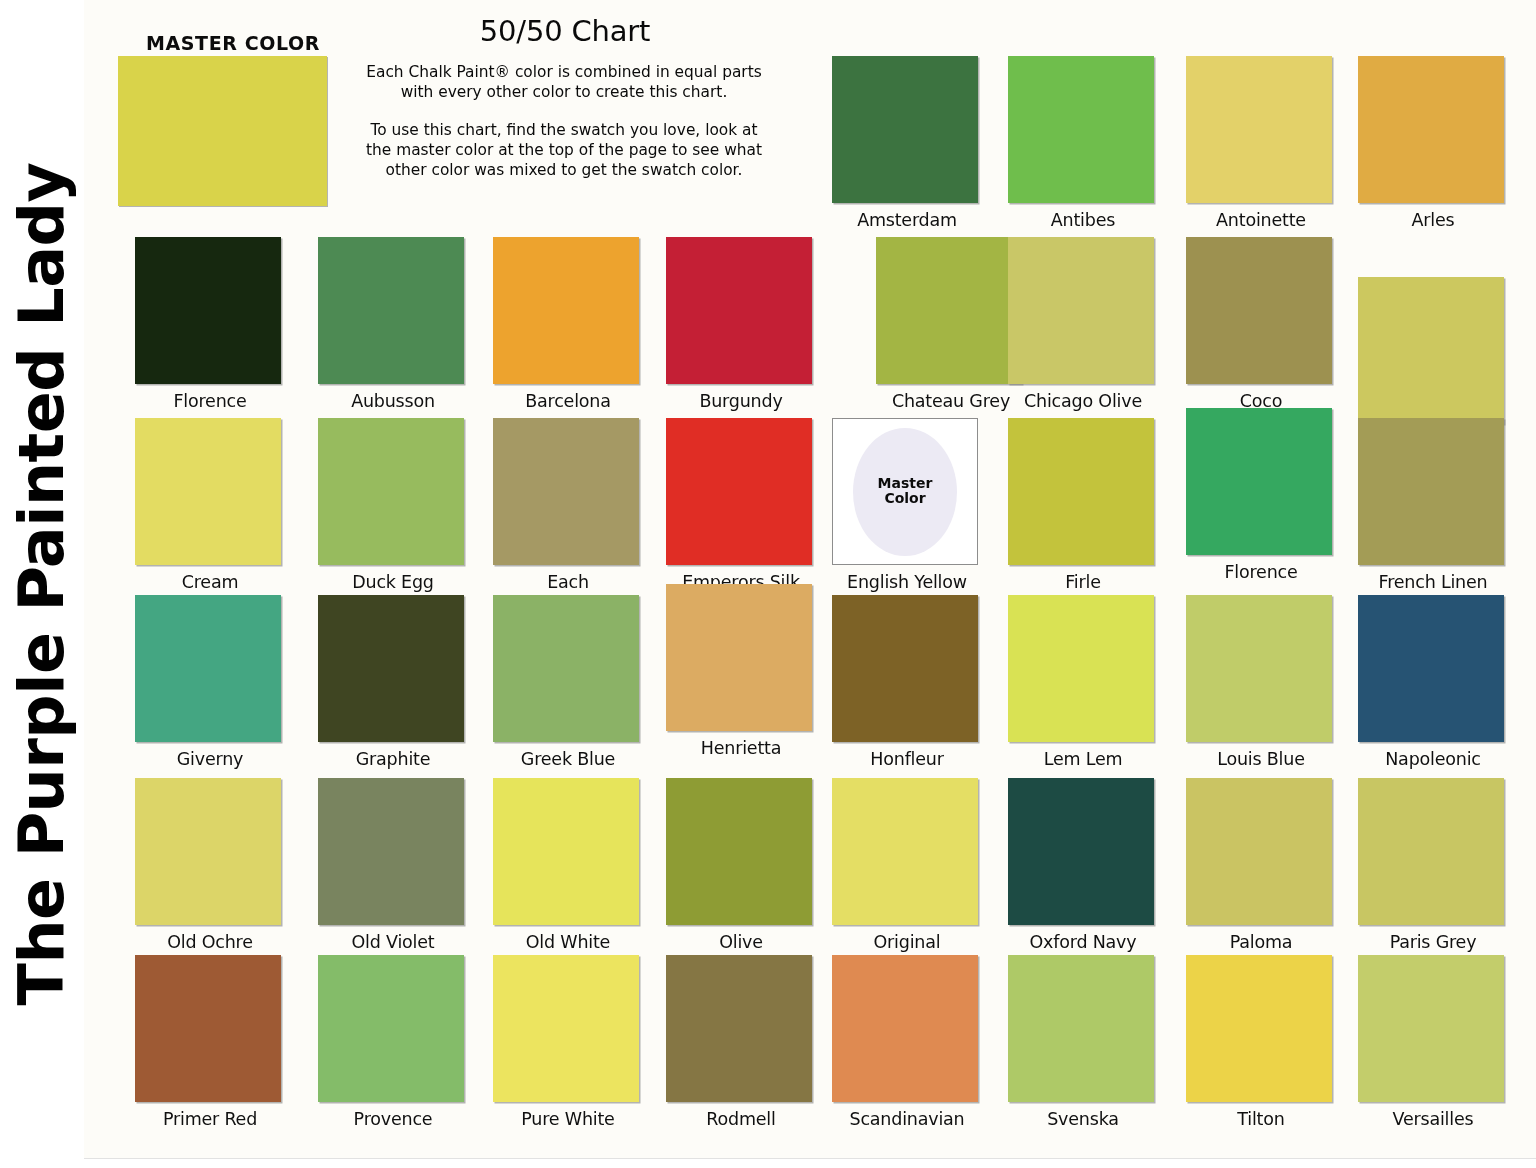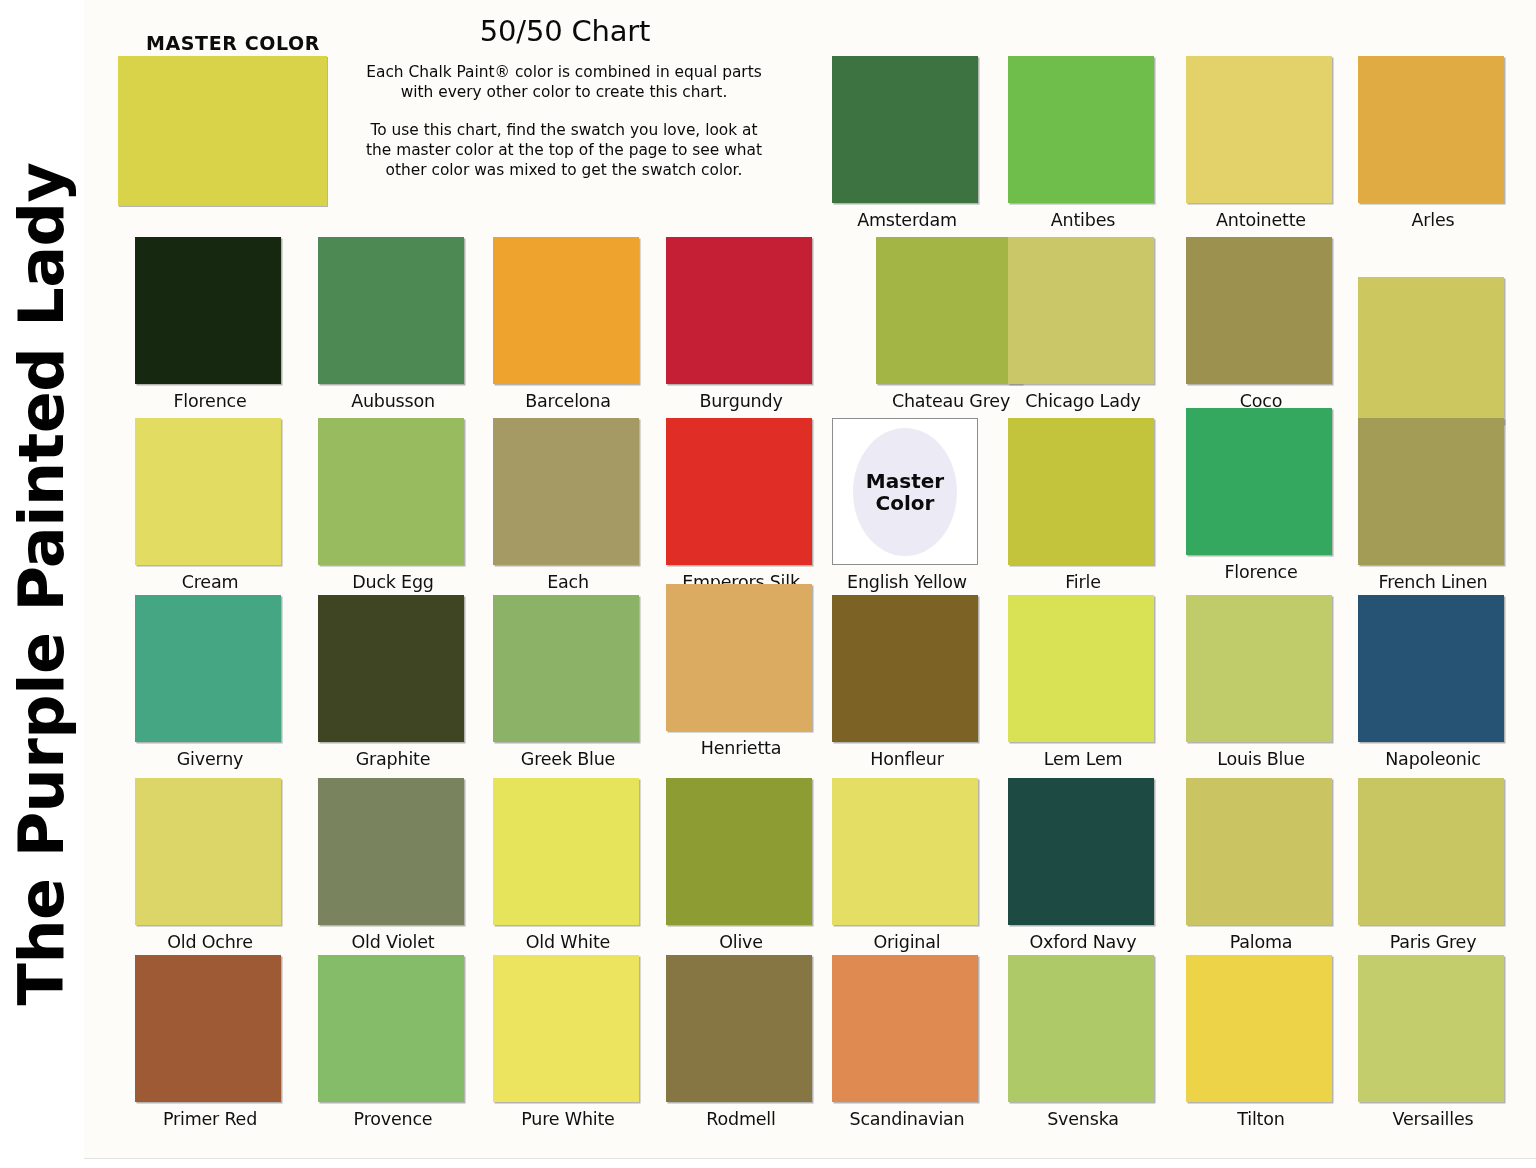--- a/index.html
+++ b/index.html
@@ -150,21 +150,21 @@
   }
   .master-cell-text {
     position: absolute;
     left: 0;
     top: 50%;
     transform: translateY(-50%);
     width: 100%;
     text-align: center;
     font-family: "DejaVu Sans", sans-serif;
     font-weight: 700;
-    font-size: 20px;
+    font-size: 14px;
     line-height: 1.12;
     color: #0b0b0b;
   }
   .swatch-label {
     margin-top: 7px;
     width: 150px;
     text-align: center;
     font-family: "DejaVu Sans", sans-serif;
     font-size: 17.5px;
     color: #101010;
@@ -225,21 +225,21 @@
       <div class="cell" style="left: 548px; top: 237px;">
         <div class="swatch" style="background: rgb(196, 31, 53);"></div>
         <div class="swatch-label">Burgundy</div>
       </div>
       <div class="cell" style="left: 714px; top: 237px; padding-left: 44px;">
         <div class="swatch" style="background: rgb(163, 181, 68);"></div>
         <div class="swatch-label">Chateau Grey</div>
       </div>
       <div class="cell" style="left: 890px; top: 237px;">
         <div class="swatch" style="background: rgb(201, 199, 103);"></div>
-        <div class="swatch-label">Chicago Lady</div>
+        <div class="swatch-label">Chicago Olive</div>
       </div>
       <div class="cell" style="left: 1068px; top: 237px;">
         <div class="swatch" style="background: rgb(157, 145, 80);"></div>
         <div class="swatch-label">Coco</div>
       </div>
       <div class="cell" style="left: 1240px; top: 237px; margin-top: 40px;">
         <div class="swatch" style="background: rgb(204, 200, 95);"></div>
         <div class="swatch-label">Country Grey</div>
       </div>
       <div class="cell" style="left: 17px; top: 418px;">

